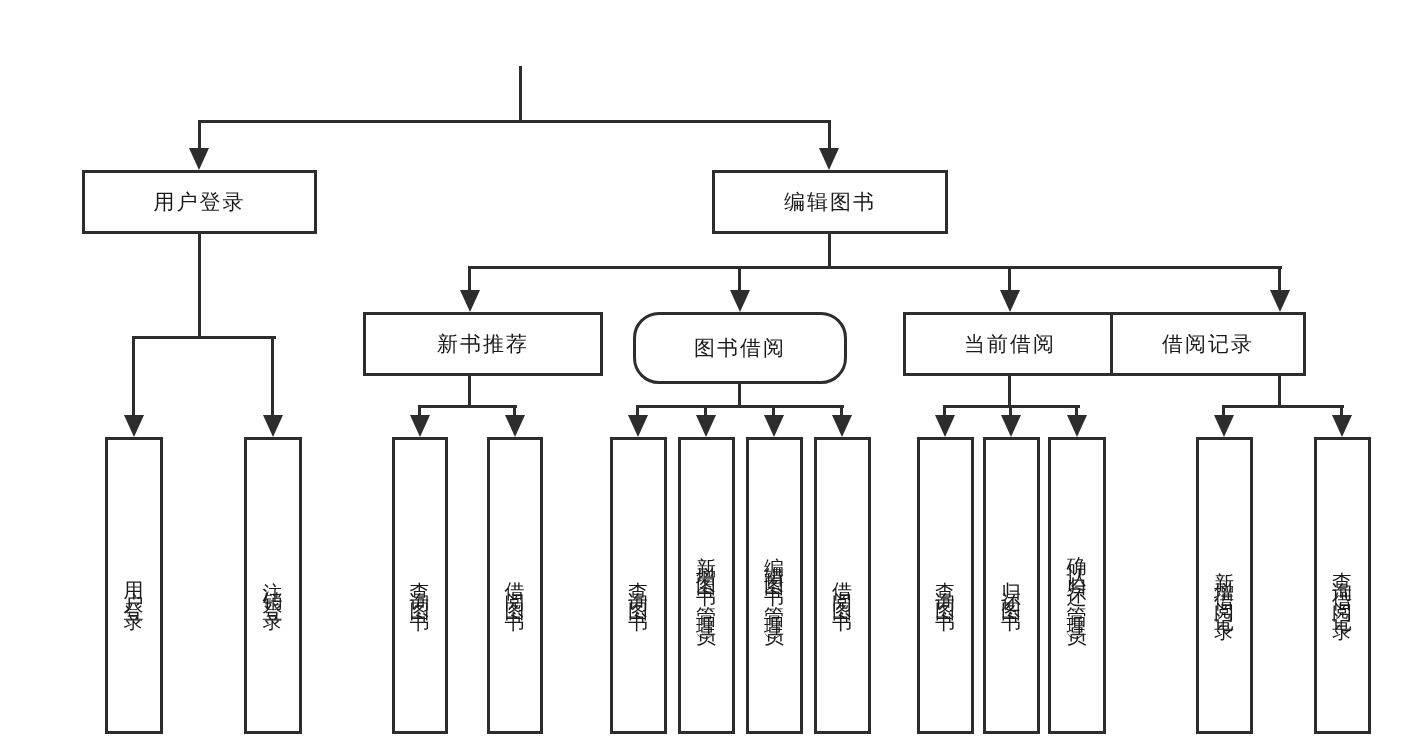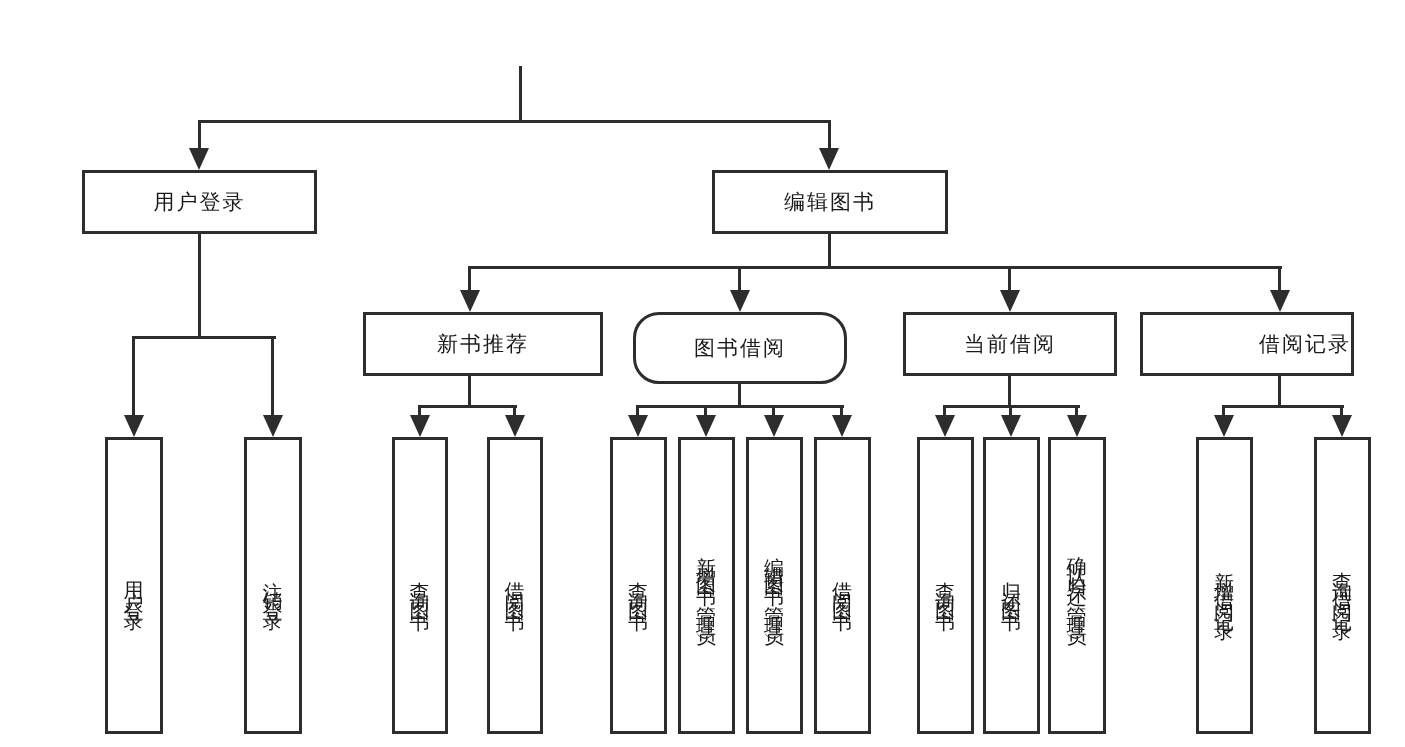--- a/index.html
+++ b/index.html
@@ -101,21 +101,21 @@
 
   <div class="hbox" style="left:363px;top:312px;width:240px;height:64px;">
     <span>新书推荐</span>
   </div>
   <div class="hbox" style="left:633px;top:312px;width:214px;height:72px;border-radius:26px;">
     <span>图书借阅</span>
   </div>
   <div class="hbox" style="left:903px;top:312px;width:214px;height:64px;">
     <span>当前借阅</span>
   </div>
-  <div class="hbox" style="left:1140px;top:312px;width:214px;height:64px;justify-content:flex-end;">
+  <div class="hbox" style="left:1110px;top:312px;width:196px;height:64px;">
     <span>借阅记录</span>
   </div>
 
   <div class="vbox" style="left:105px;top:437px;width:58px;height:297px;">
     <span>用户登录</span>
   </div>
   <div class="vbox" style="left:244px;top:437px;width:58px;height:297px;">
     <span>注销登录</span>
   </div>
 

